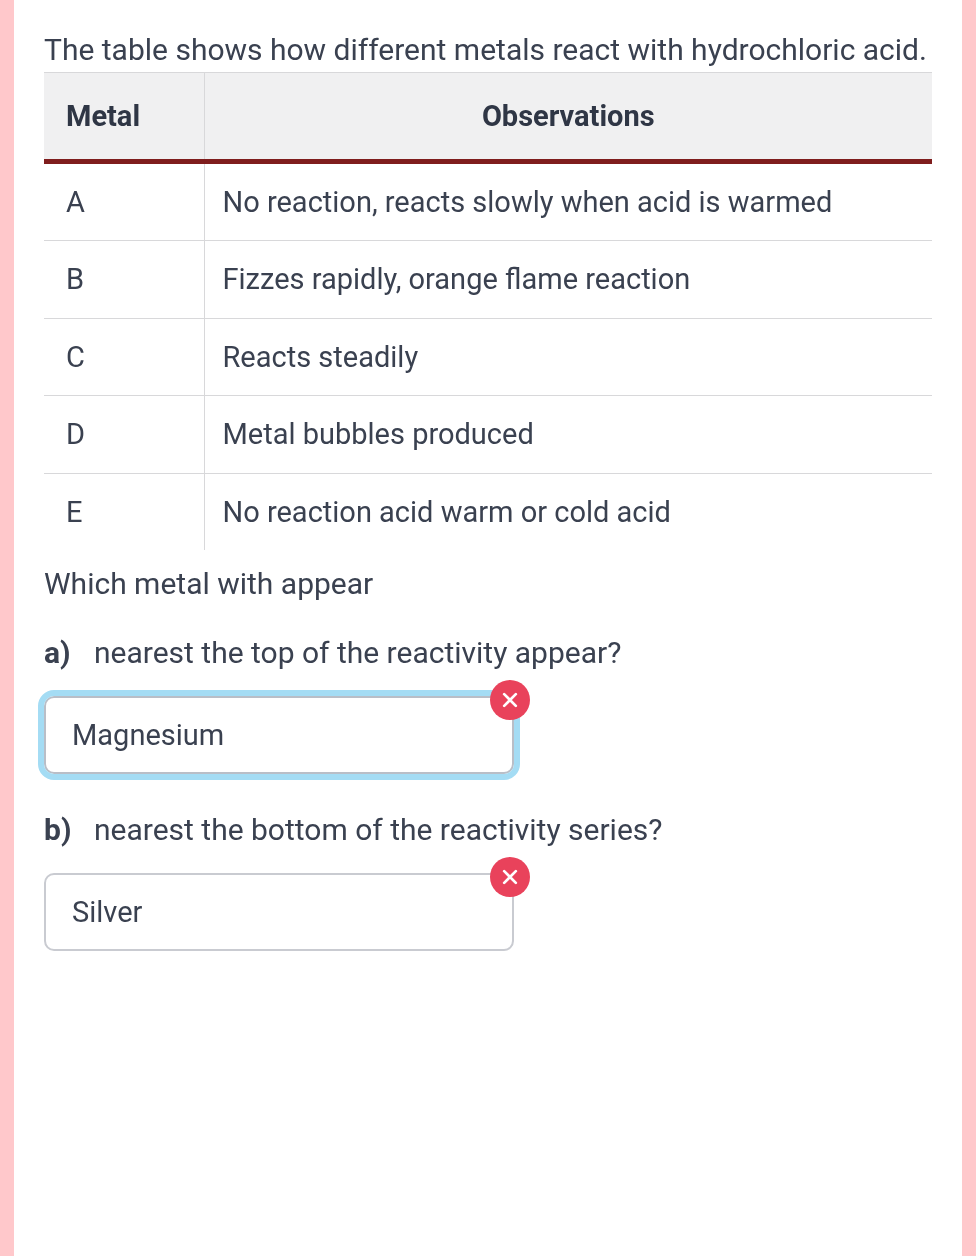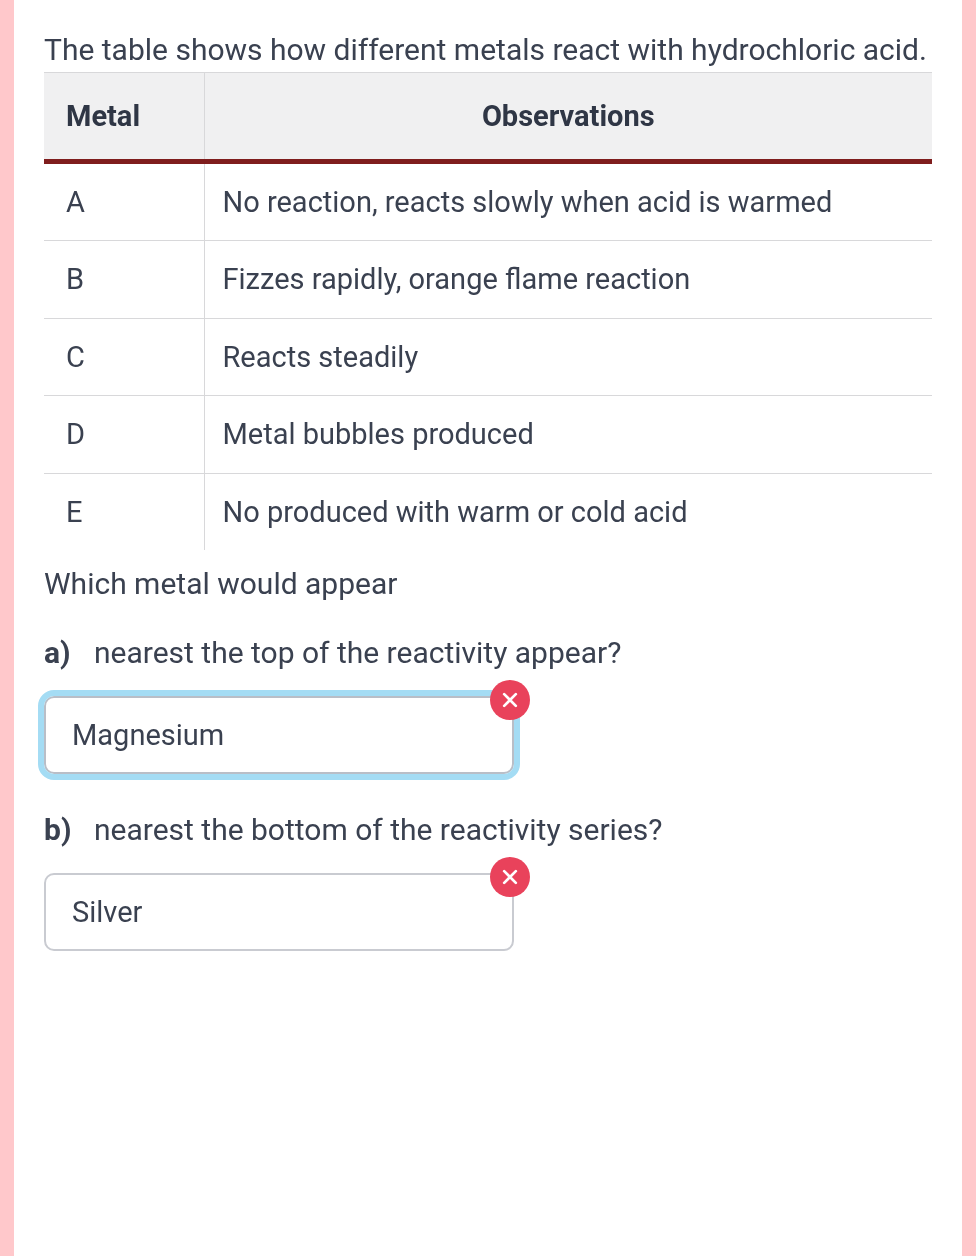--- a/index.html
+++ b/index.html
@@ -143,26 +143,26 @@
       <tr>
         <td>C</td>
         <td>Reacts steadily</td>
       </tr>
       <tr>
         <td>D</td>
         <td>Metal bubbles produced</td>
       </tr>
       <tr>
         <td>E</td>
-        <td>No produced with warm or cold acid</td>
+        <td>No reaction acid warm or cold acid</td>
       </tr>
     </tbody>
   </table>
 
-  <p class="prompt">Which metal would appear</p>
+  <p class="prompt">Which metal with appear</p>
 
   <div class="part">
     <div class="part-label-row">
       <span class="part-letter">a)</span>
       <span>nearest the top of the reactivity appear?</span>
     </div>
     <div class="answer-zone">
       <div class="answer-box selected">
         <span>Magnesium</span>
         <span class="badge-wrong">

